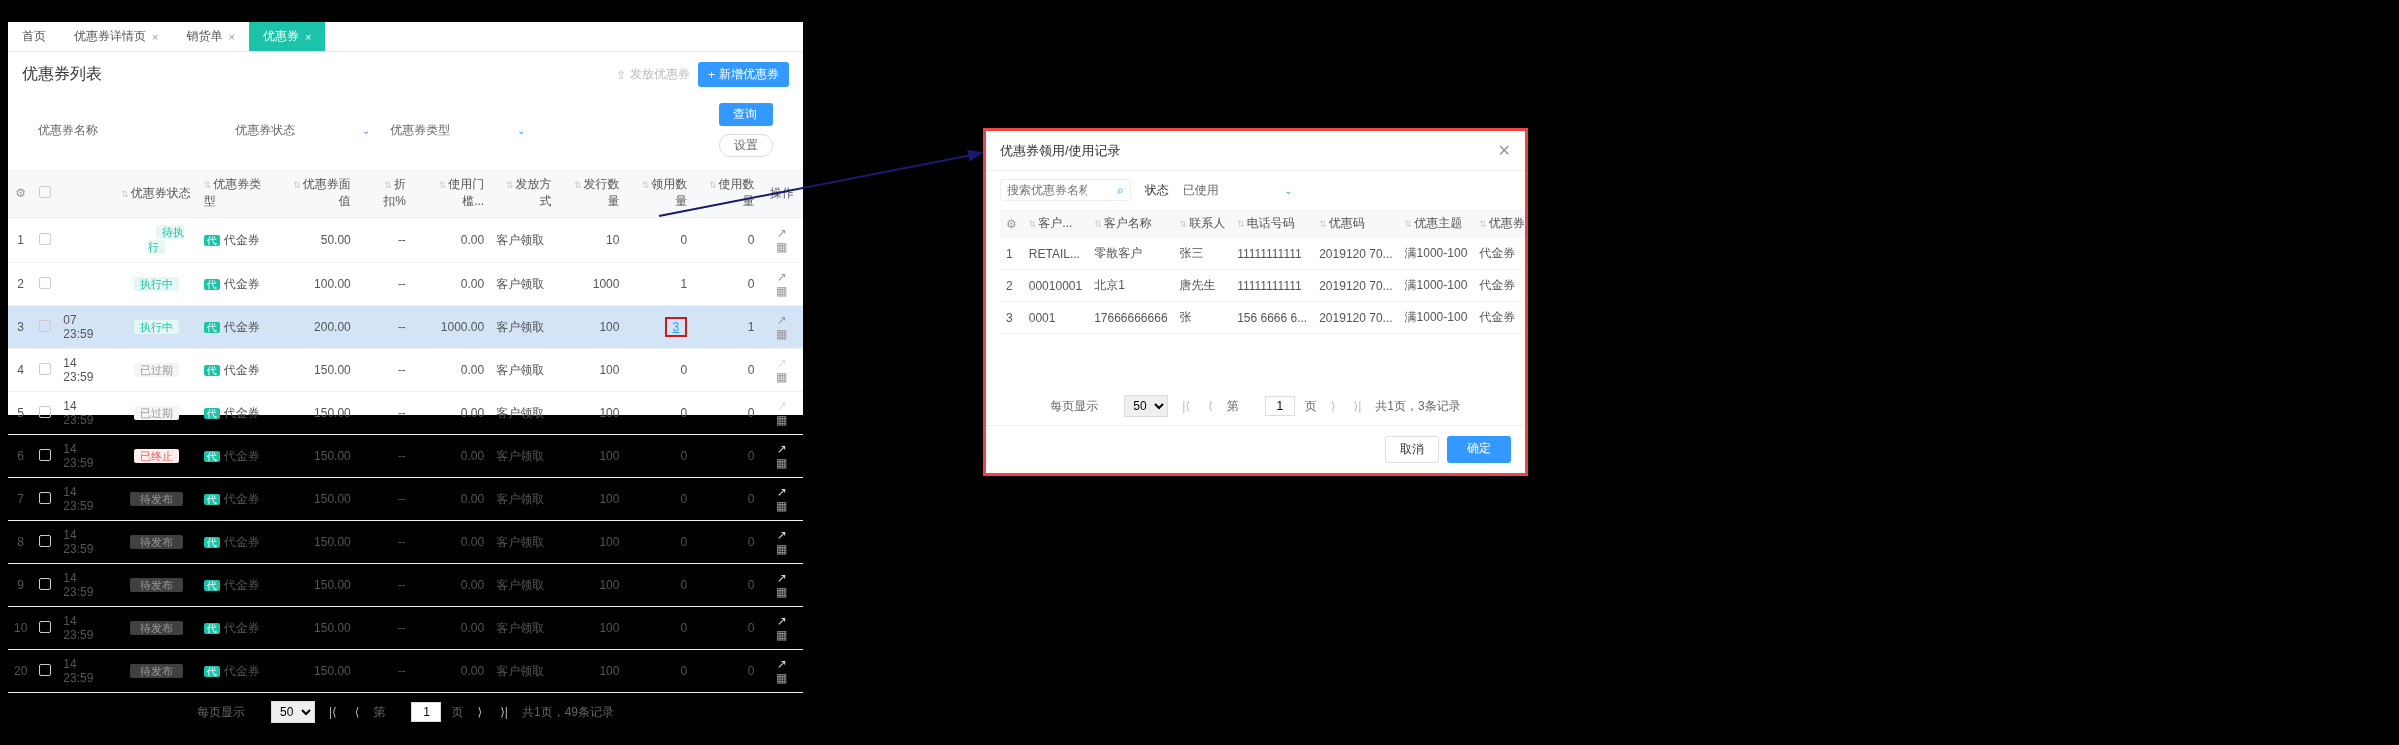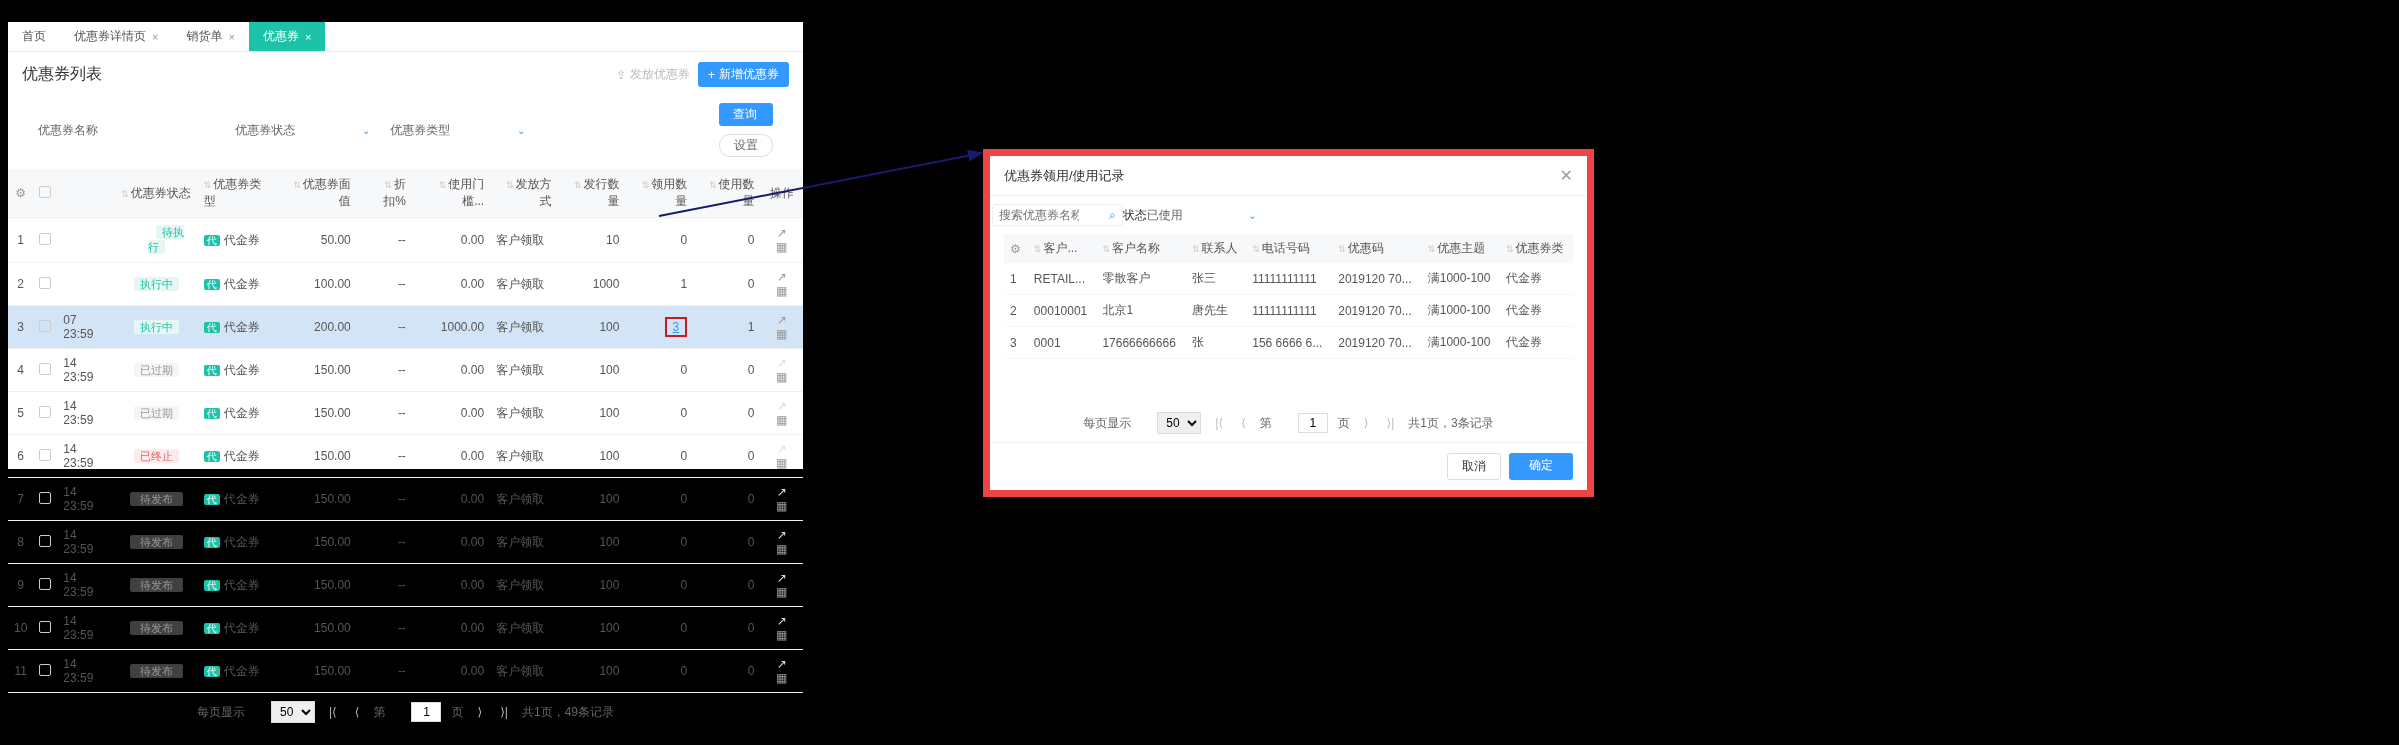--- a/index.html
+++ b/index.html
@@ -1,18 +1,18 @@
 <!DOCTYPE html>
 <html><head>
   <meta charset="utf-8">
   <style>
     * { box-sizing: border-box; margin: 0; padding: 0; }
     body { font-family: -apple-system, "Microsoft YaHei", sans-serif; font-size: 12px; background: #000; color: #333; position: relative; width: 2399px; height: 745px; }
     
-    .left-panel { position: absolute; left: 8px; top: 22px; width: 795px; height: 447px; background: #fff; }
+    .left-panel { position: absolute; left: 8px; top: 22px; width: 795px; height: 393px; background: #fff; }
     .tabs { display: flex; height: 30px; border-bottom: 1px solid #e8e8e8; align-items: stretch; }
     .tab { padding: 0 14px; display: flex; align-items: center; cursor: pointer; font-size: 12px; color: #555; }
     .tab.active { background: #1dc3a8; color: #fff; }
     .tab-close { margin-left: 6px; color: #999; font-size: 11px; }
     .tab.active .tab-close { color: #fff; }
     
     .page-header { display: flex; align-items: center; padding: 10px 14px; }
     .page-title { font-size: 16px; font-weight: 500; flex: 1; }
     .btn-dist { color: #bbb; font-size: 12px; margin-right: 8px; display: inline-flex; align-items: center; gap: 4px; }
     .btn-new { background: #3399ff; color: #fff; padding: 4px 10px; border-radius: 3px; font-size: 12px; display: inline-flex; align-items: center; gap: 4px; }
@@ -42,25 +42,25 @@
     .icn.dim { color: #ddd; }
     .sort-ic { color: #ccc; font-size: 9px; margin-right: 2px; }
     .gear { color: #999; }
     .chk { width: 12px; height: 12px; border: 1px solid #ccc; border-radius: 2px; display: inline-block; }
     .red-box { border: 2px solid #c41e1e; padding: 1px 6px; color: #3399ff; text-decoration: underline; }
     
     .pager { display: flex; align-items: center; justify-content: center; padding: 8px; gap: 10px; font-size: 12px; color: #666; }
     .pager select, .pager input { border: 1px solid #ddd; padding: 2px 4px; font-size: 12px; margin-left: 16px; }
     .pager-arrow { color: #bbb; padding: 0 4px; }
     
-    .right-panel { position: absolute; left: 983px; top: 149px; width: 611px; height: 348px; background: #fff; border: 7px solid #ef4444; box-shadow: 0 2px 8px rgba(0,0,0,0.15); display: flex; flex-direction: column; }
+    .right-panel { position: absolute; left: 983px; top: 128px; width: 545px; height: 348px; background: #fff; border: 3px solid #ef4444; box-shadow: 0 2px 8px rgba(0,0,0,0.15); display: flex; flex-direction: column; }
     .modal-hdr { display: flex; align-items: center; padding: 10px 14px; border-bottom: 1px solid #eee; }
     .modal-title { font-size: 13px; font-weight: 500; flex: 1; }
     .modal-close { color: #999; font-size: 16px; cursor: pointer; }
-    .modal-filt { display: flex; padding: 8px 2px; align-items: center; }
+    .modal-filt { display: flex; padding: 8px 14px; gap: 14px; align-items: center; }
     .sch-box { flex: 0 0 auto; border: 1px solid #eee; padding: 3px 6px; border-radius: 3px; display: inline-flex; align-items: center; gap: 30px; }
     .sch-box input { border: none; font-size: 12px; width: 80px; }
     .sch-ic { color: #3399ff; }
     .modal-body { flex: 1; overflow: auto; padding: 0 14px; }
     .tbl2 { width: 100%; border-collapse: collapse; }
     .tbl2 th { background: #f7f8fa; font-weight: 500; padding: 6px 6px; text-align: left; color: #555; font-size: 12px; white-space: nowrap; }
     .tbl2 td { padding: 7px 6px; border-bottom: 1px solid #f5f5f5; color: #555; font-size: 12px; white-space: nowrap; }
     .modal-ftr { padding: 10px 14px; border-top: 1px solid #eee; display: flex; justify-content: flex-end; gap: 8px; }
     .btn-cancel { border: 1px solid #ddd; padding: 4px 14px; border-radius: 3px; }
     .btn-ok { background: #3399ff; color: #fff; padding: 4px 20px; border-radius: 3px; }
@@ -270,21 +270,21 @@
           <td class="num">150.00</td>
           <td class="num">--</td>
           <td class="num">0.00</td>
           <td>客户领取</td>
           <td class="num">100</td>
           <td class="num">0</td>
           <td class="num">0</td>
           <td class="ctr"><span class="icn dim">↗</span> <span class="icn">▦</span></td>
         </tr>
         <tr>
-          <td class="ctr">11</td>
+          <td class="ctr">20</td>
           <td class="ctr"><span class="chk"></span></td>
           <td>14 23:59</td>
           <td class="ctr"><span class="s-待发布">待发布</span></td>
           <td><span class="type-badge">代</span>代金券</td>
           <td class="num">150.00</td>
           <td class="num">--</td>
           <td class="num">0.00</td>
           <td>客户领取</td>
           <td class="num">100</td>
           <td class="num">0</td>

